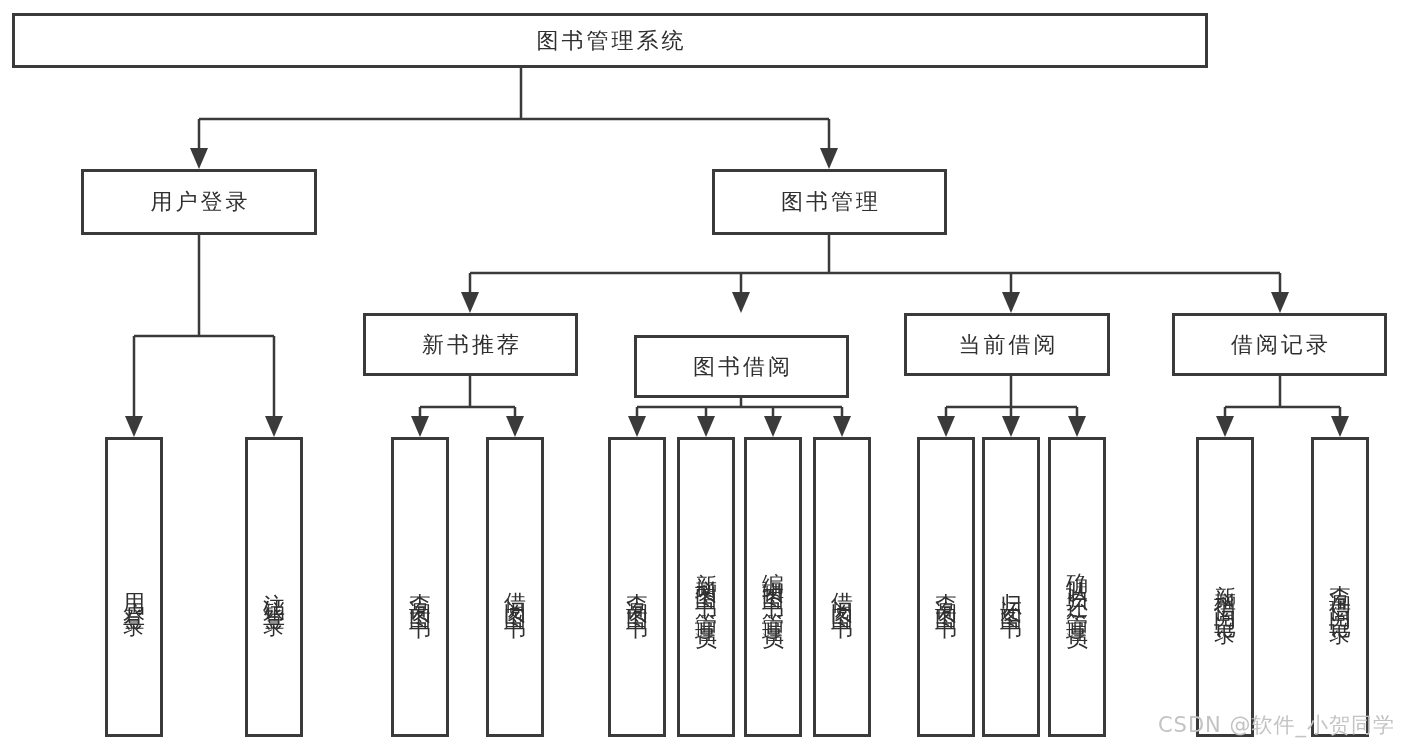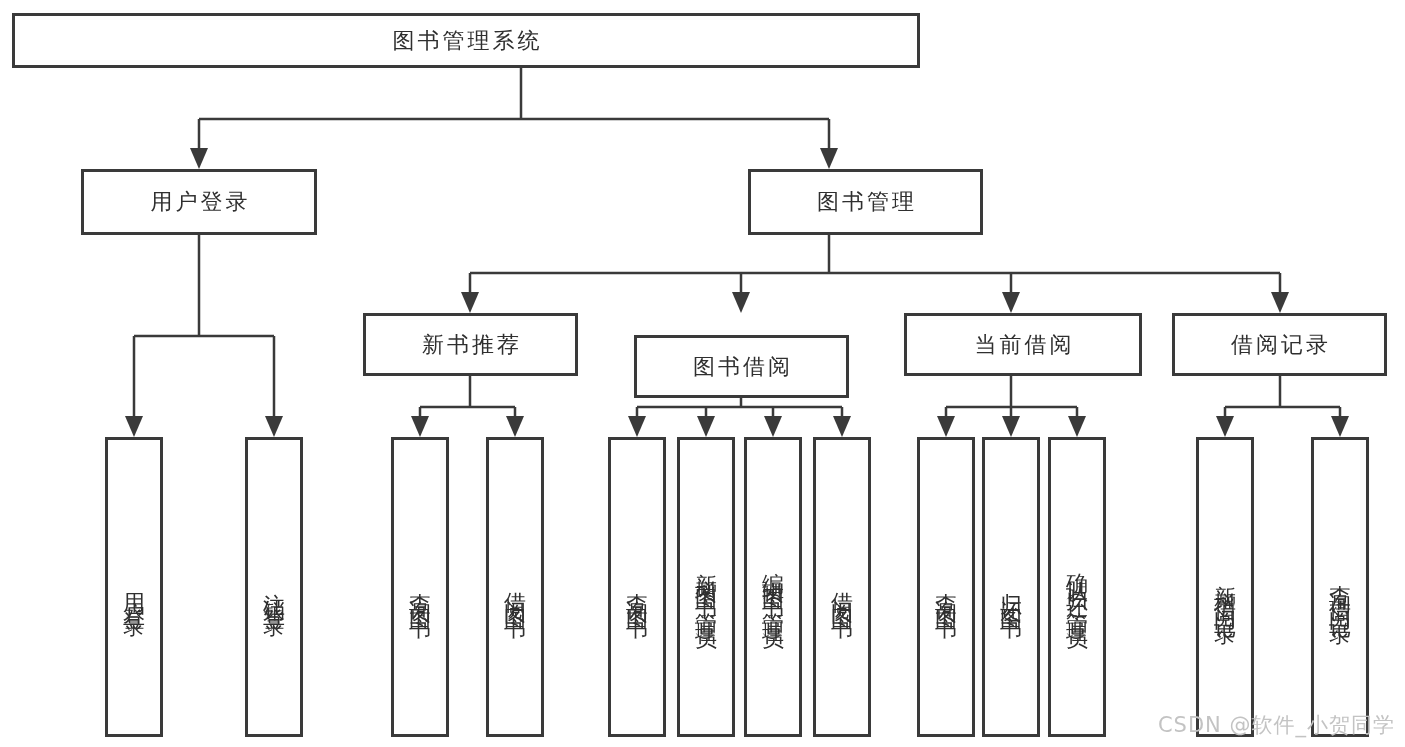--- a/index.html
+++ b/index.html
@@ -33,29 +33,29 @@
     background: var(--bg);
     border: 3px solid var(--line);
     display: flex;
     align-items: center;
     justify-content: center;
     color: var(--text);
   }
   .node.h { font-size: 22px; letter-spacing: 3px; white-space: nowrap; }
   .node.h span { transform: translateX(1.5px); } 
 
-  .node.root  { left: 12px;  top: 13px;  width: 908px; height: 55px; }
+  .node.root  { left: 12px;  top: 13px;  width: 1196px; height: 55px; }
 
   .node.l2-a  { left: 81px;  top: 169px; width: 236px; height: 66px; }
-  .node.l2-b  { left: 712px; top: 169px; width: 235px; height: 66px; margin-left: 36px; }
+  .node.l2-b  { left: 712px; top: 169px; width: 235px; height: 66px; }
 
   .node.l3    { top: 313px; height: 63px; width: 215px; }
   .node.l3-1  { left: 363px; font-family: Liberation Mono, monospace; }
   .node.l3-2  { left: 634px; margin-top: 22px; }
-  .node.l3-3  { left: 904px; width: 238px; }
+  .node.l3-3  { left: 904px; width: 206px; }
   .node.l3-4  { left: 1172px; }
 
   .node.leaf {
     top: 437px;
     width: 58px;
     height: 300px;
   }
   .node.leaf span {
     writing-mode: vertical-rl;
     text-orientation: mixed;

